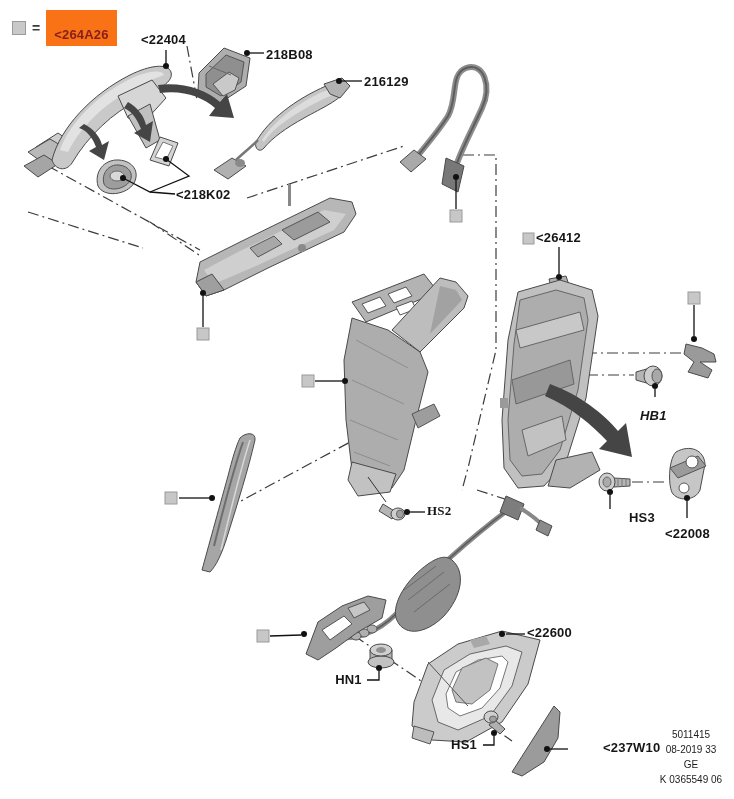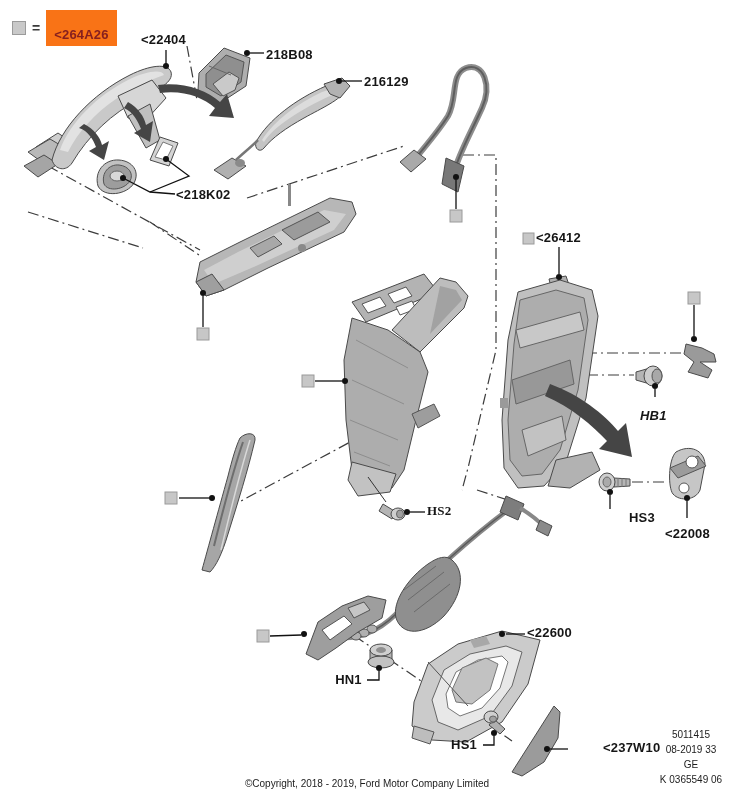--- a/index.html
+++ b/index.html
@@ -289,15 +289,14 @@
   <div class="label r" style="left:448px;top:737px;width:32px;">HS1</div>
   <div class="label" style="left:603px;top:740px;text-align:center;">&lt;237W10</div>
 
   <div id="footer-info">
     <div>5011415</div>
     <div>08-2019 33</div>
     <div>GE</div>
     <div>K 0365549 06</div>
   </div>
 
-  <div id="copyright">©Copyright, 2018 - 2019, Ford Motor Company Limited</div>
 
 </div>
 
 </body></html>

